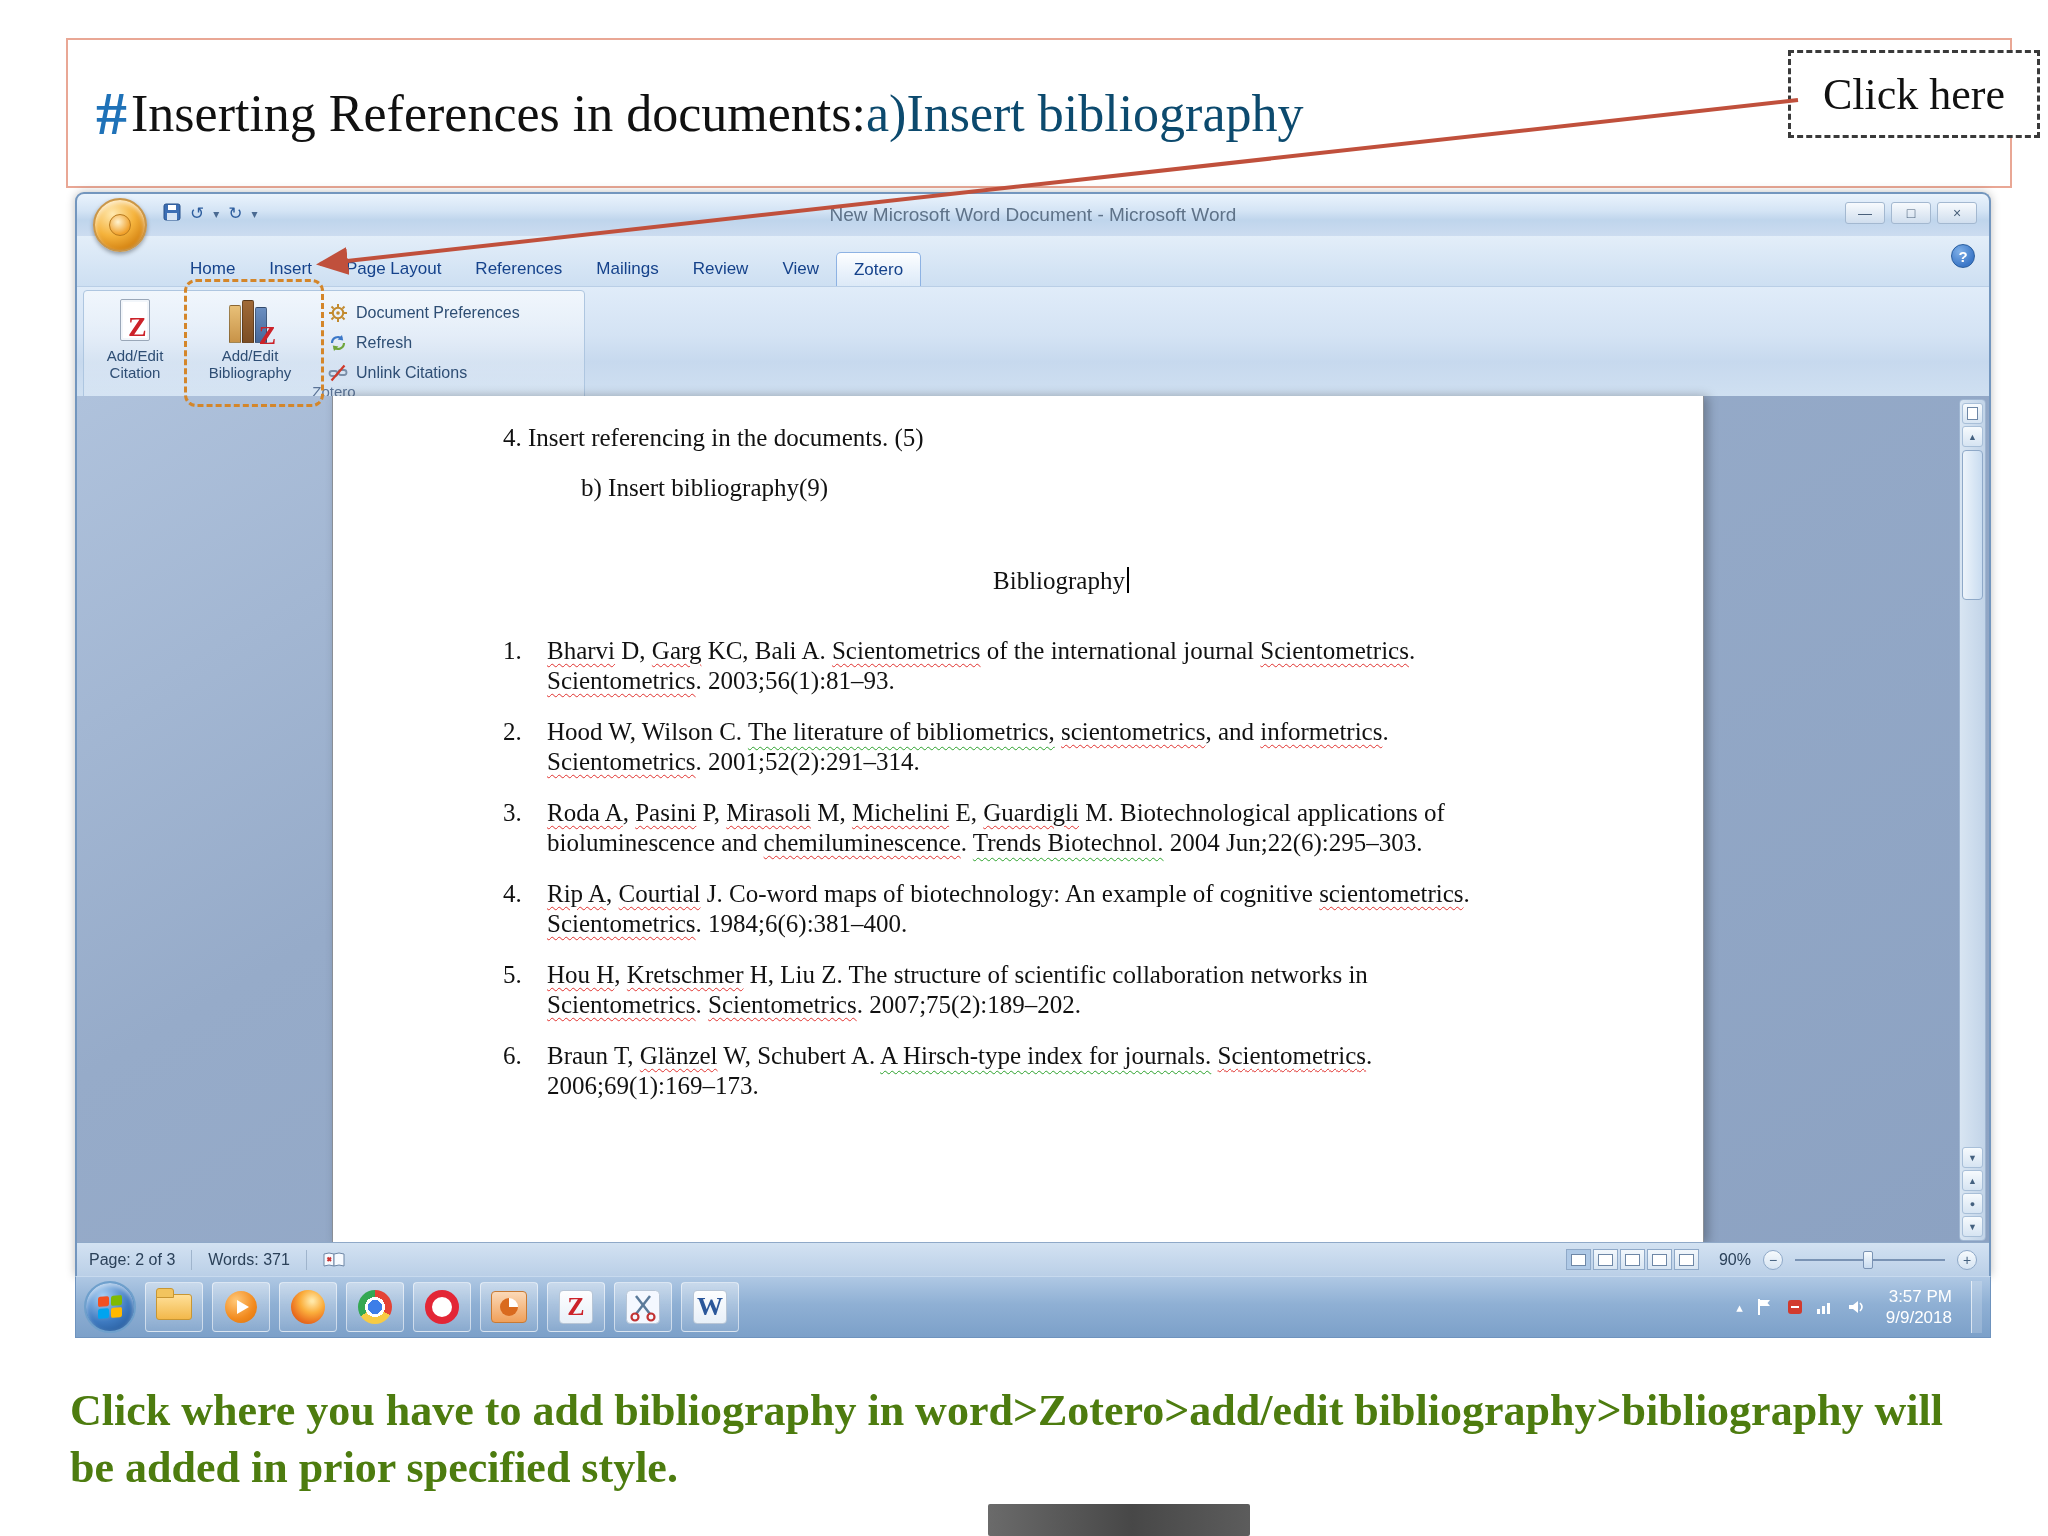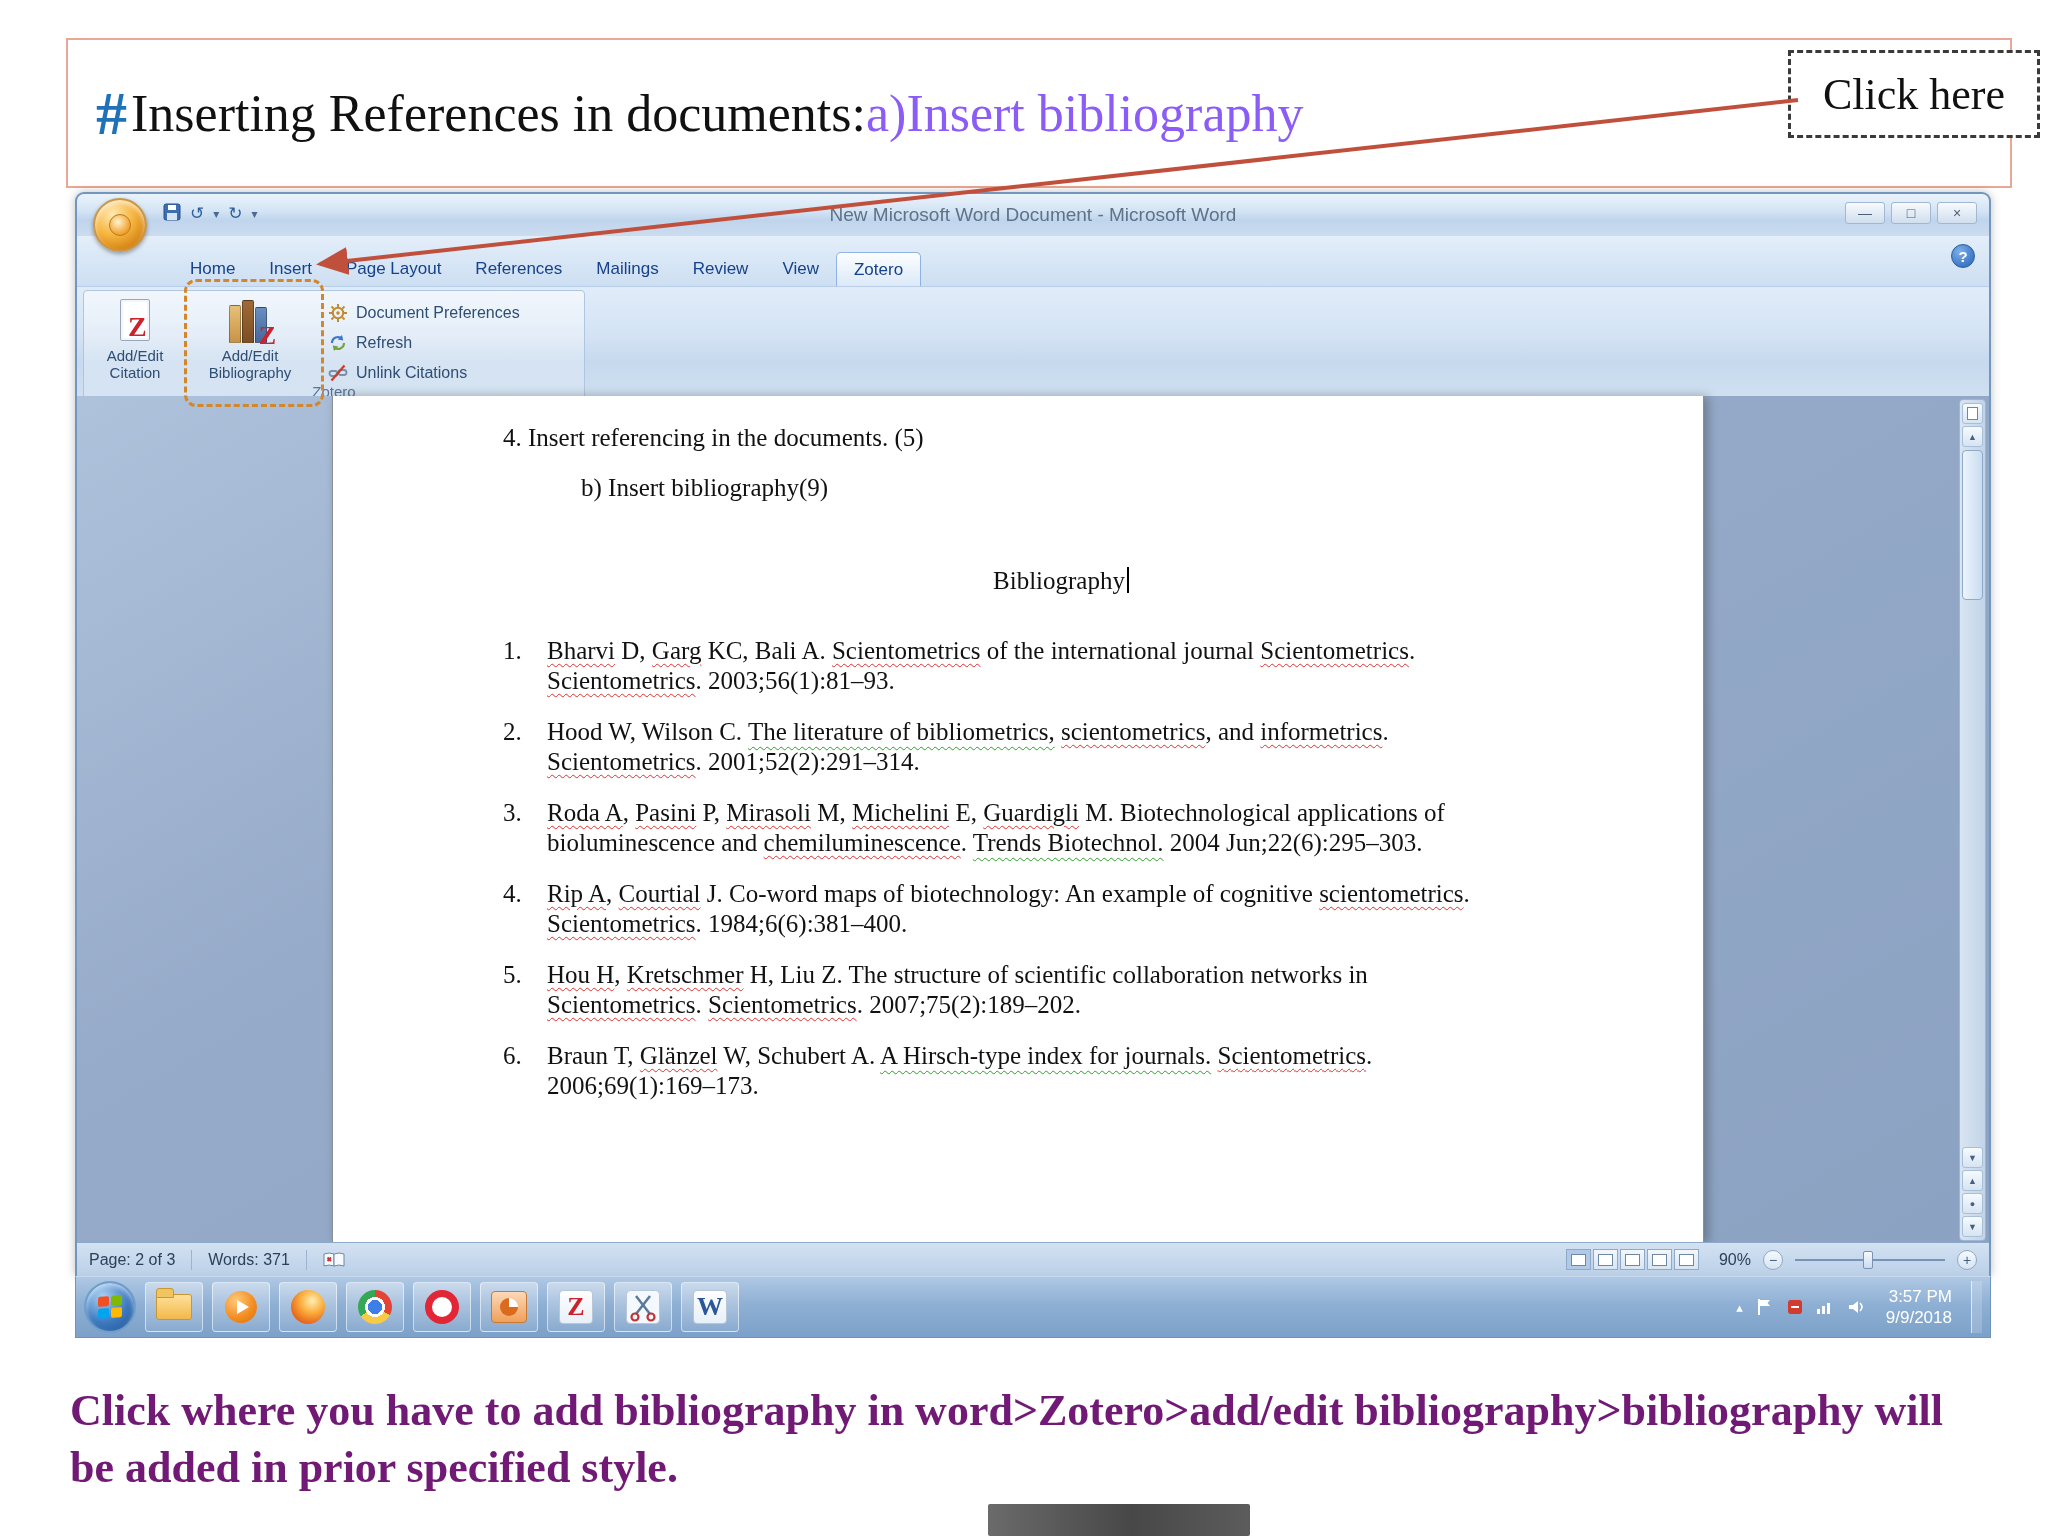--- a/index.html
+++ b/index.html
@@ -5,21 +5,21 @@
   * { margin:0; padding:0; box-sizing:border-box; }
   html,body { width:2048px; height:1536px; }
   body { font-family:"Liberation Sans",sans-serif; background:#fff; overflow:hidden; }
   .slide { position:relative; width:2048px; height:1536px; background:#fff; }
 
   
   .title-box { position:absolute; left:66px; top:38px; width:1946px; height:150px;
     border:2px solid #E9A795; background:#fff; display:flex; align-items:center;
     padding-left:28px; font-family:"Liberation Serif",serif; font-size:52px; color:#111; }
   .title-hash { color:#1F72B8; font-size:62px; margin-right:4px; font-weight:bold; }
-  .title-accent { color:#8b5cf6; }
+  .title-accent { color:#0c4a6e; }
   .click-here { position:absolute; left:1788px; top:50px; width:252px; height:88px;
     border:3px dashed #3a3a3a; background:#fff; display:flex; align-items:center; justify-content:center;
     font-family:"Liberation Serif",serif; font-size:44px; color:#111; z-index:40; }
   .arrow-overlay { position:absolute; left:0; top:0; width:2048px; height:1536px; pointer-events:none; z-index:60; }
 
   
   .win { position:absolute; left:75px; top:192px; width:1916px; height:1146px; }
   .winframe { position:absolute; left:0; top:0; width:1916px; height:1084px;
     border:2px solid #7396BE; border-bottom:none; border-radius:9px 9px 0 0; overflow:hidden;
     background:#93A8C6; box-shadow:0 0 10px rgba(0,0,0,.25); }
@@ -167,21 +167,21 @@
   .zred { color:#CC2229; } .wblue { color:#2B579A; }
   .tray { margin-left:auto; display:flex; align-items:center; gap:13px; color:#fff; }
   .tray .chev { font-size:13px; color:#fff; }
   .clock { text-align:right; font-size:17px; color:#fff; line-height:21px; padding:0 6px; }
   .show-desktop { width:11px; height:52px; border-left:1px solid rgba(255,255,255,.65);
     background:rgba(255,255,255,.18); flex:none; }
 
   
   .caption { position:absolute; left:70px; top:1382px; width:1910px;
     font-family:"Liberation Serif",serif; font-weight:bold; font-size:44px;
-    color:#701a75; line-height:1.3; }
+    color:#4d7c0f; line-height:1.3; }
   .bottom-bar { position:absolute; left:988px; top:1504px; width:262px; height:32px;
     background:linear-gradient(90deg,#5A5A5A,#333 55%,#4A4A4A); opacity:.9; border-radius:2px; }
 </style>
 </head>
 <body>
 
 <div class="slide">
 
   <div class="title-box">
     <span class="title-hash">#</span>

